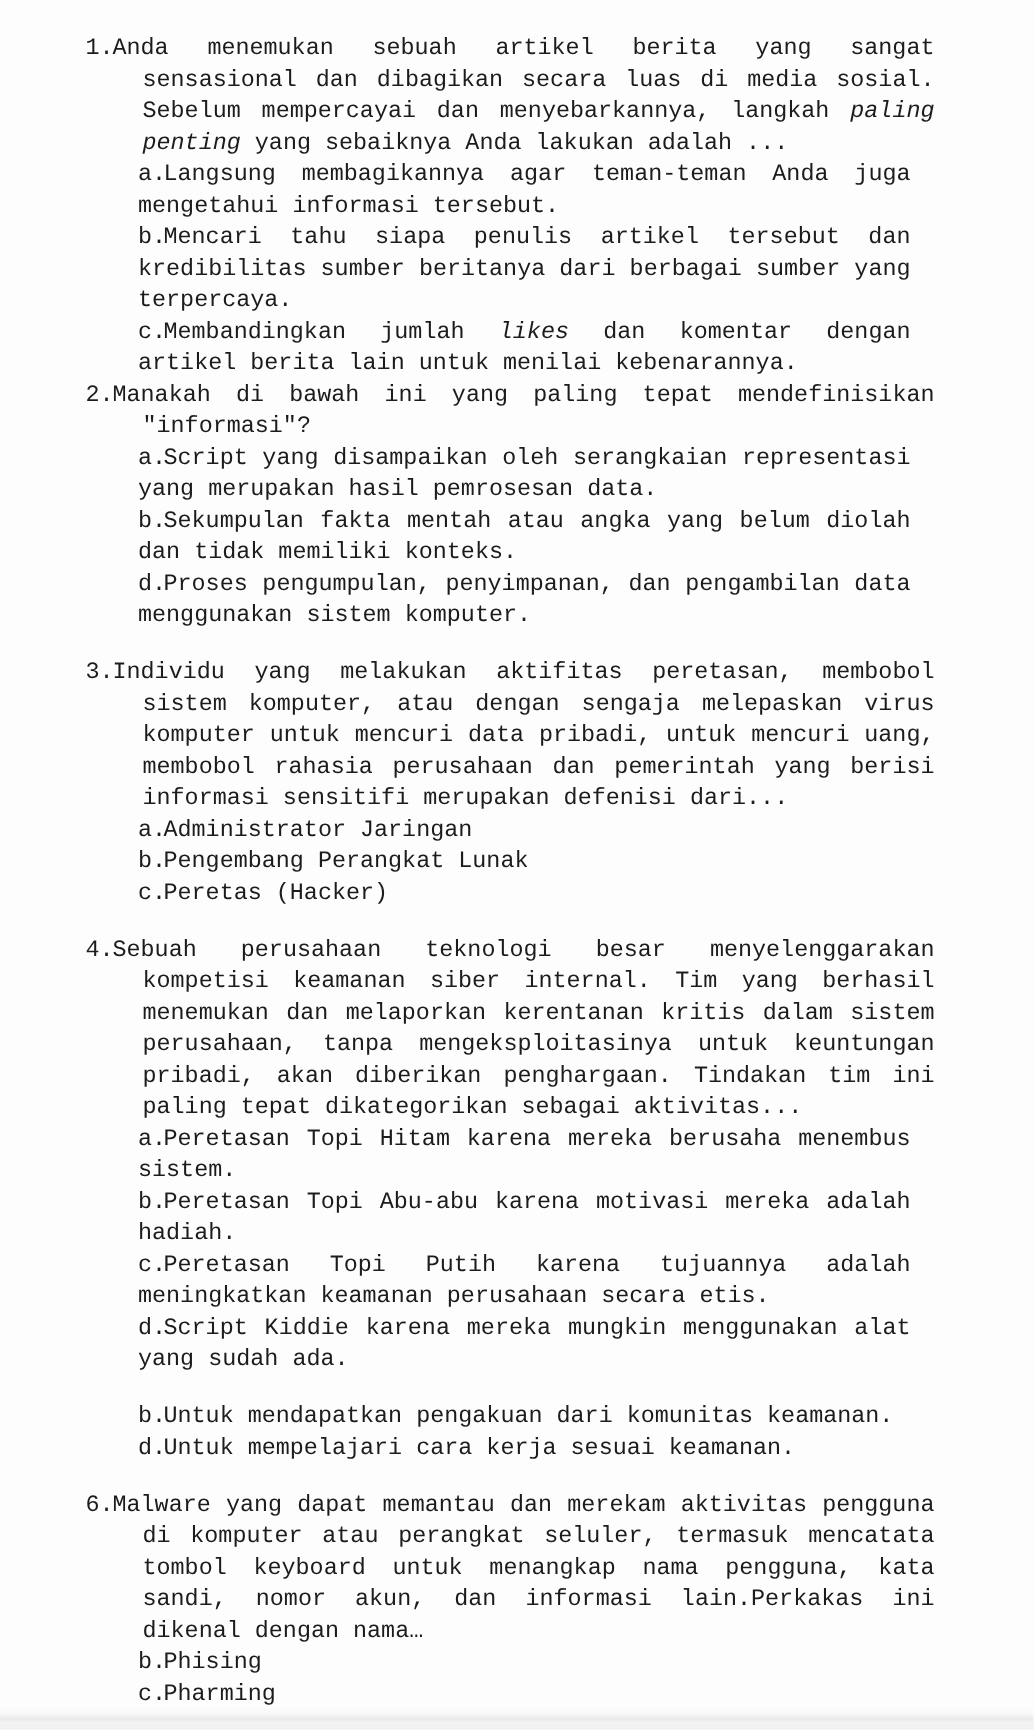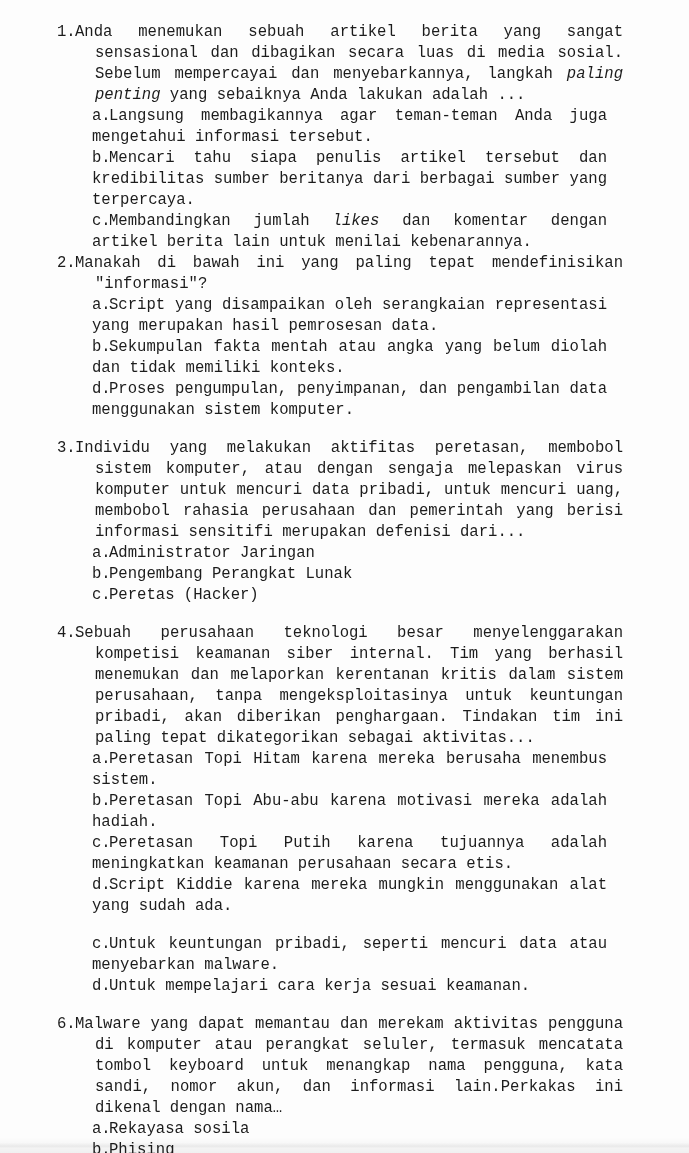--- a/index.html
+++ b/index.html
@@ -80,27 +80,26 @@
 
   <div class="qblock gap">
     <p class="qtext"><span class="qnum">4.</span><span>Sebuah perusahaan teknologi besar menyelenggarakan kompetisi keamanan siber internal. Tim yang berhasil menemukan dan melaporkan kerentanan kritis dalam sistem perusahaan, tanpa mengeksploitasinya untuk keuntungan pribadi, akan diberikan penghargaan. Tindakan tim ini paling tepat dikategorikan sebagai aktivitas...</span></p>
     <p class="opt"><span class="oletter">a.</span><span>Peretasan Topi Hitam karena mereka berusaha menembus sistem.</span></p>
     <p class="opt"><span class="oletter">b.</span><span>Peretasan Topi Abu-abu karena motivasi mereka adalah hadiah.</span></p>
     <p class="opt"><span class="oletter">c.</span><span>Peretasan Topi Putih karena tujuannya adalah meningkatkan keamanan perusahaan secara etis.</span></p>
     <p class="opt"><span class="oletter">d.</span><span>Script Kiddie karena mereka mungkin menggunakan alat yang sudah ada.</span></p>
   </div>
 
   <div class="qblock gap">
-    <p class="opt"><span class="oletter">c.</span><span>Untuk keuntungan pribadi, seperti mencuri data atau menyebarkan malware.</span></p>
+    <p class="opt"><span class="oletter">b.</span><span>Untuk mendapatkan pengakuan dari komunitas keamanan.</span></p>
     <p class="opt"><span class="oletter">d.</span><span>Untuk mempelajari cara kerja sesuai keamanan.</span></p>
   </div>
 
   <div class="qblock gap">
     <p class="qtext"><span class="qnum">6.</span><span>Malware yang dapat memantau dan merekam aktivitas pengguna di komputer atau perangkat seluler, termasuk mencatata tombol keyboard untuk menangkap nama pengguna, kata sandi, nomor akun, dan informasi lain.Perkakas ini dikenal dengan nama…</span></p>
-    <p class="opt"><span class="oletter">a.</span><span>Rekayasa sosila</span></p>
     <p class="opt"><span class="oletter">b.</span><span>Phising</span></p>
     <p class="opt"><span class="oletter">c.</span><span>Pharming</span></p>
 
   </div>
 
 </div>
 
 <div class="page-bottom-edge"></div>
 
 </body></html>

